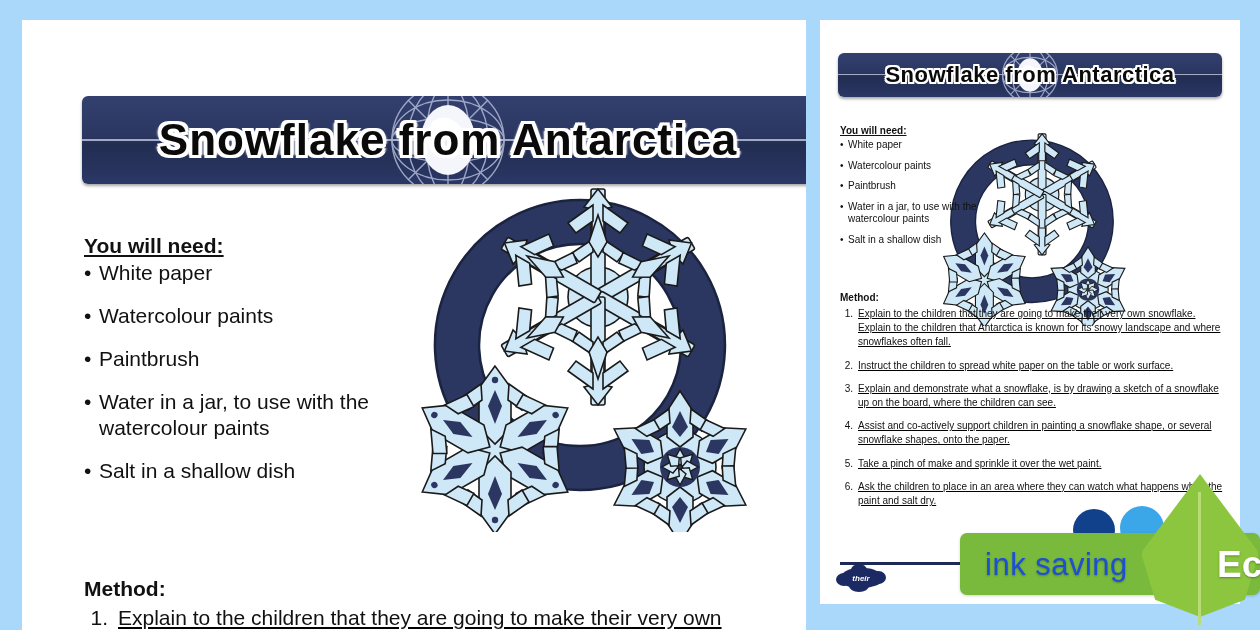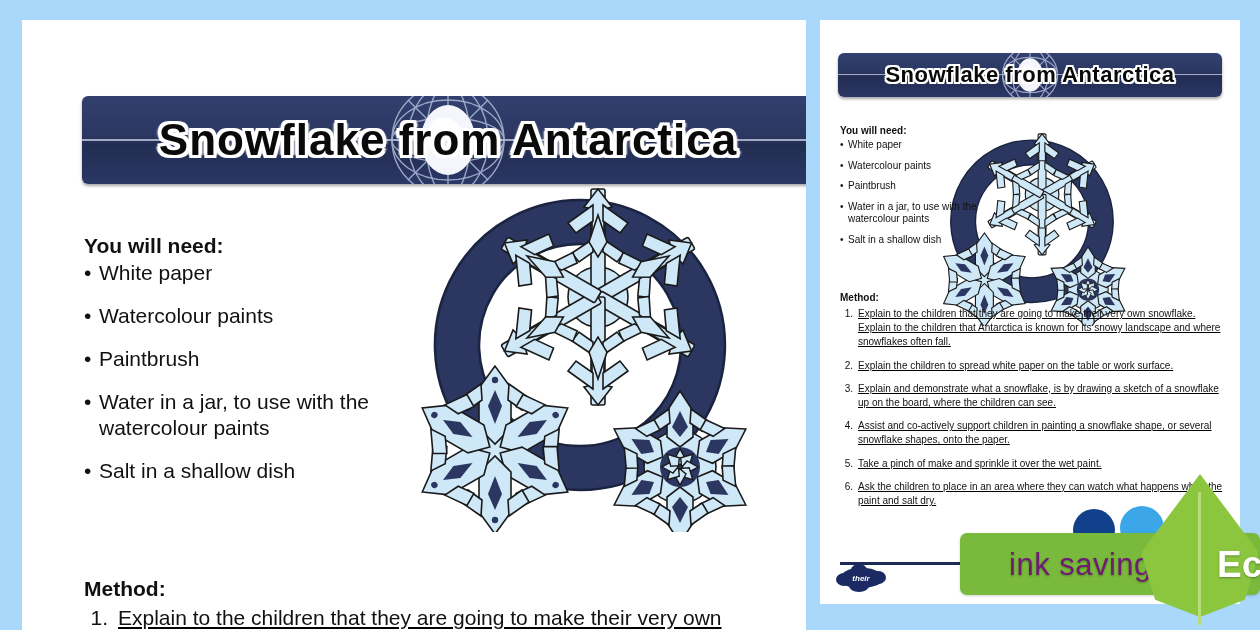--- a/index.html
+++ b/index.html
@@ -34,21 +34,21 @@
       -4px 0 2px #fff, 4px 0 2px #fff;}
 
   .banner-right{left:838px;top:53px;width:384px;height:44px;}
   .banner-right .rule{top:21px;height:1px;}
   .banner-right .ttl{font-size:22px;letter-spacing:.5px;
     text-shadow:
       -1.6px -1.6px 0 #fff, 1.6px -1.6px 0 #fff, -1.6px 1.6px 0 #fff, 1.6px 1.6px 0 #fff,
       -1.8px 0 0 #fff, 1.8px 0 0 #fff, 0 -1.8px 0 #fff, 0 1.8px 0 #fff;}
 
   
-  .needs-head{font-weight:bold;color:#111;}
+  .needs-head{font-weight:bold;color:#111;text-decoration:underline;}
   .needs li{list-style:none;position:relative;color:#111;}
   .needs li::before{content:"\2022";position:absolute;}
   .needs{margin:0;padding:0;}
 
   .method-head{font-weight:bold;color:#111;}
   .steps{margin:0;padding:0;counter-reset:stp;text-decoration:underline;}
   .steps li{list-style:none;position:relative;color:#111;}
   .steps li::before{counter-increment:stp;content:counter(stp) ".";position:absolute;text-align:right;}
 
   
@@ -83,22 +83,22 @@
   .twinkl .tw{position:absolute;inset:0;display:flex;align-items:center;justify-content:center;
     color:#fff;font-size:8px;font-weight:bold;font-style:italic;z-index:2;}
 
   
   .dot{position:absolute;border-radius:50%;}
 
   
   .eco-bar{position:absolute;left:960px;top:533px;width:300px;height:62px;
     background:#79b93c;border-radius:7px;box-shadow:0 1px 3px rgba(0,0,0,.18);}
   .eco-ink{position:absolute;left:985px;top:542px;width:160px;height:45px;
-    display:flex;align-items:center;color:#701a75;font-size:31px;letter-spacing:.5px;
-    text-shadow:0 1px 2px rgba(40,80,10,.45);margin-left:24px;}
+    display:flex;align-items:center;color:#1d4ed8;font-size:31px;letter-spacing:.5px;
+    text-shadow:0 1px 2px rgba(40,80,10,.45);}
   .leaf{position:absolute;left:1141px;top:474px;width:118px;height:156px;}
   .leaf .body{position:absolute;left:0;top:0;width:118px;height:143px;background:#8cc63f;
     border-radius:50% 50% 50% 50%/68% 68% 32% 32%;
     clip-path:polygon(50% 0%,100% 55%,88% 88%,50% 100%,12% 88%,0% 55%);}
   .leaf .vein{position:absolute;left:57px;top:18px;width:3px;height:133px;background:#b7dc7a;}
   .eco-txt{position:absolute;left:1217px;top:542px;width:100px;height:45px;
     display:flex;align-items:center;color:#fff;font-size:37px;font-weight:bold;
     text-shadow:0 1px 2px rgba(40,80,10,.5);z-index:5;}
 </style>
 </head>
@@ -350,21 +350,21 @@
     <li>White paper</li>
     <li>Watercolour paints</li>
     <li>Paintbrush</li>
     <li>Water in a jar, to use with the watercolour paints</li>
     <li>Salt in a shallow dish</li>
   </ul>
 
   <div class="method-head R-method-head">Method:</div>
   <ol class="steps R-steps">
     <li>Explain to the children that they are going to make their very own snowflake. Explain to the children that Antarctica is known for its snowy landscape and where snowflakes often fall.</li>
-    <li>Explain the children to spread white paper on the table or work surface.</li>
+    <li>Instruct the children to spread white paper on the table or work surface.</li>
     <li>Explain and demonstrate what a snowflake, is by drawing a sketch of a snowflake up on the board, where the children can see.</li>
     <li>Assist and co-actively support children in painting a snowflake shape, or several snowflake shapes, onto the paper.</li>
     <li>Take a pinch of make and sprinkle it over the wet paint.</li>
     <li>Ask the children to place in an area where they can watch what happens when the paint and salt dry.</li>
   </ol>
 
   <div class="foot-rule"></div>
   <div class="twinkl">
     <div class="b2"></div>
     <div class="b3"></div>

